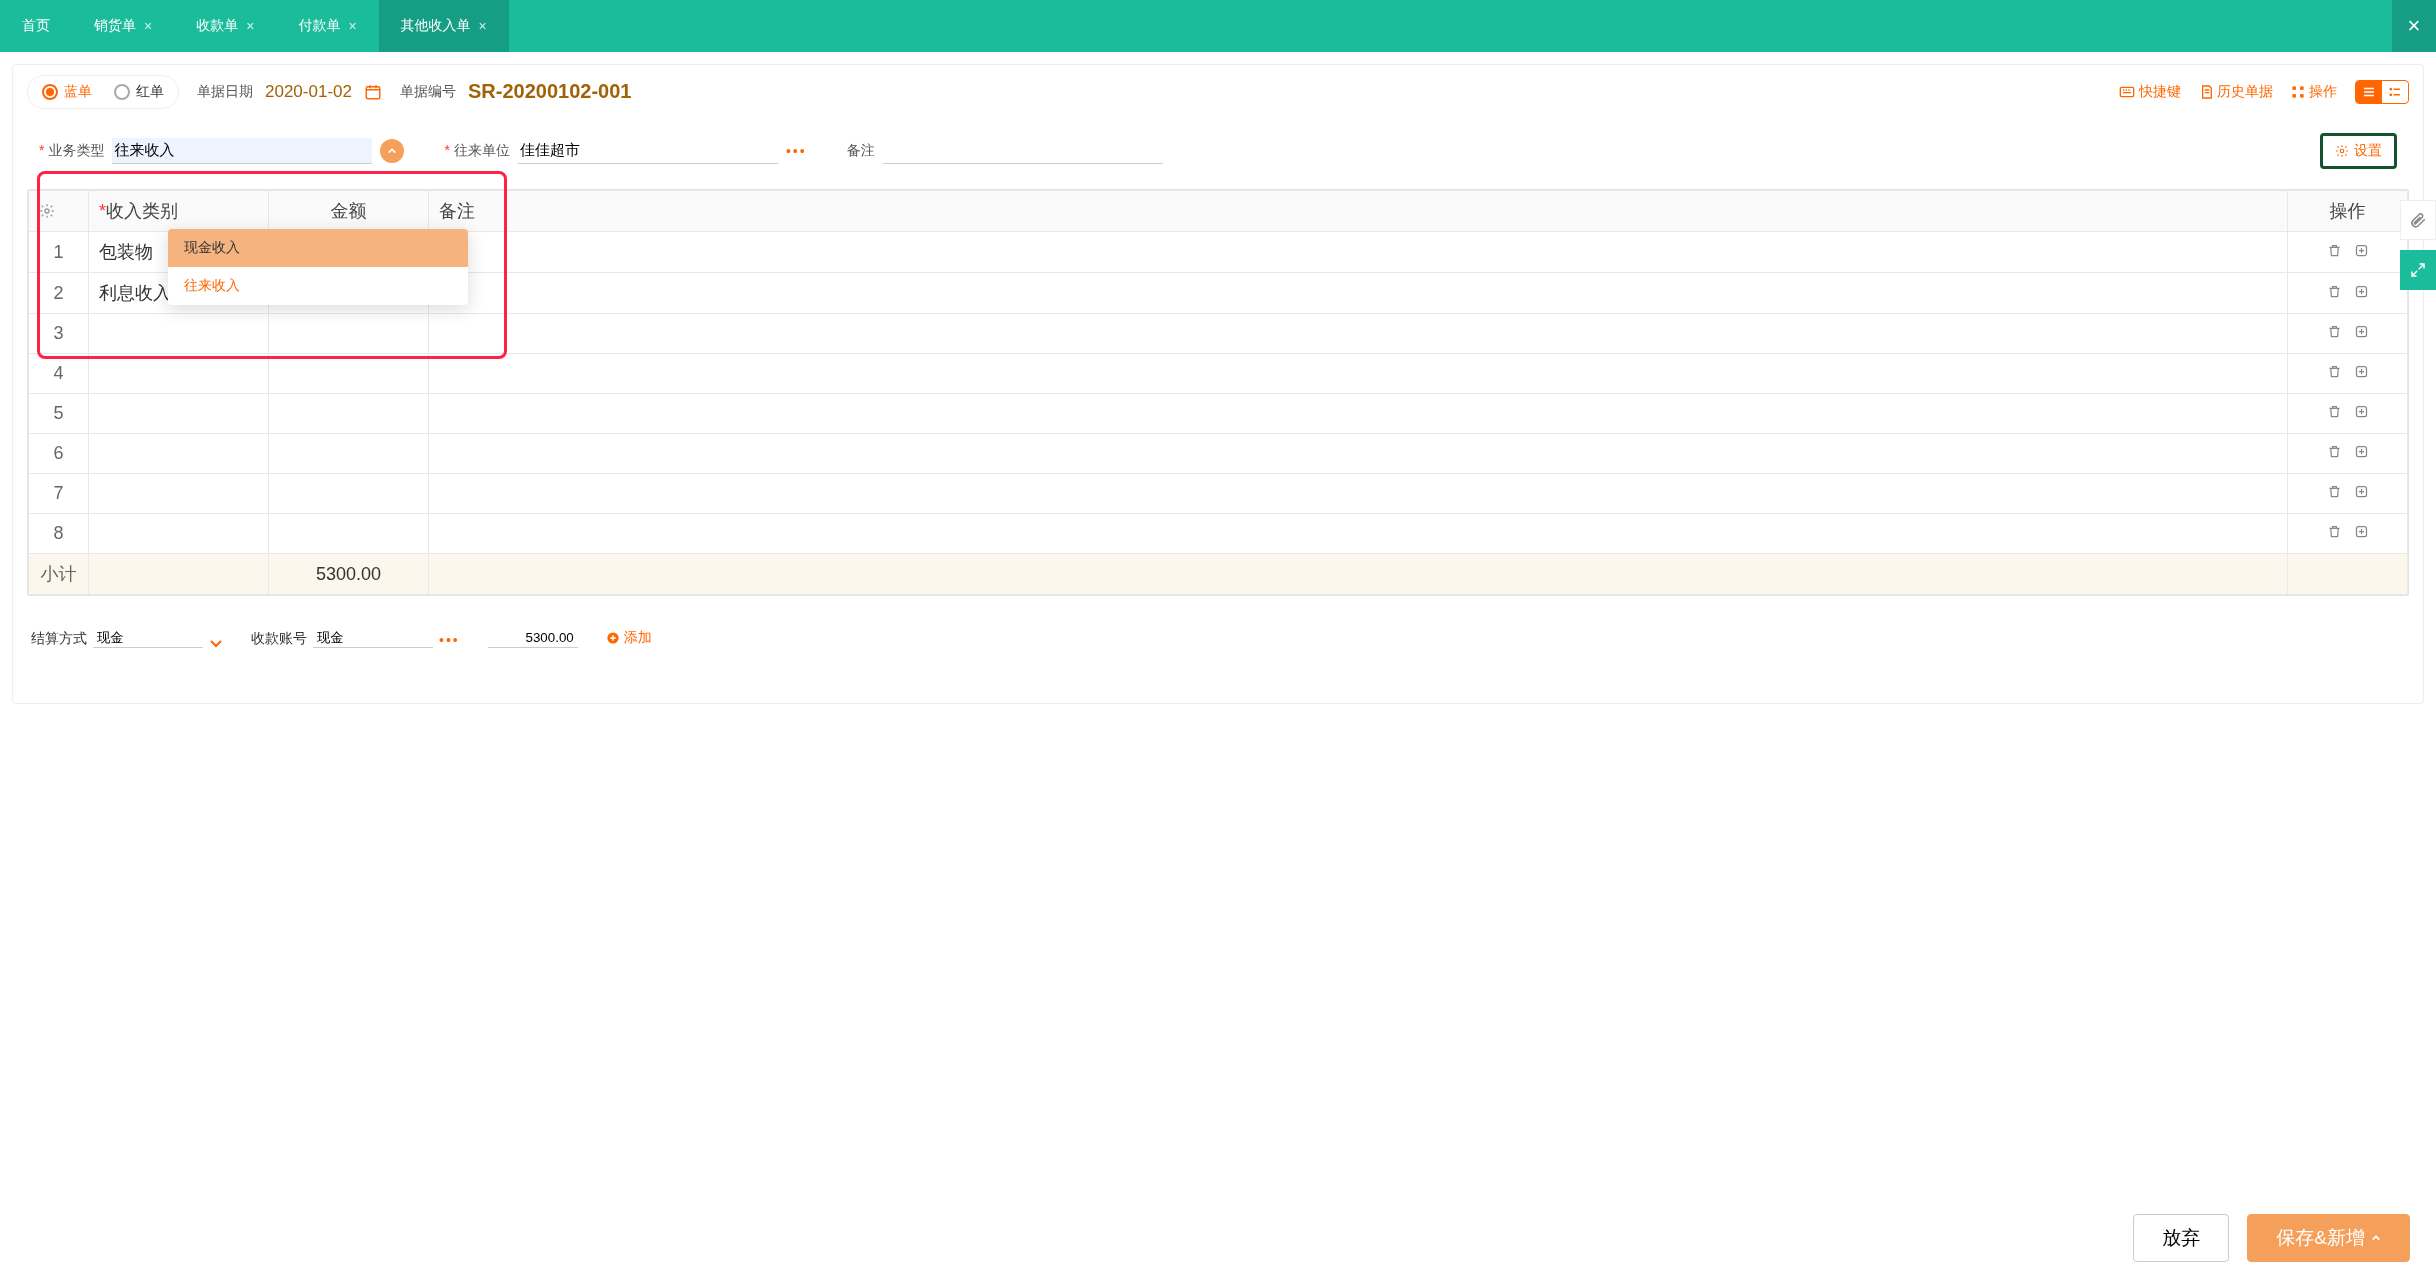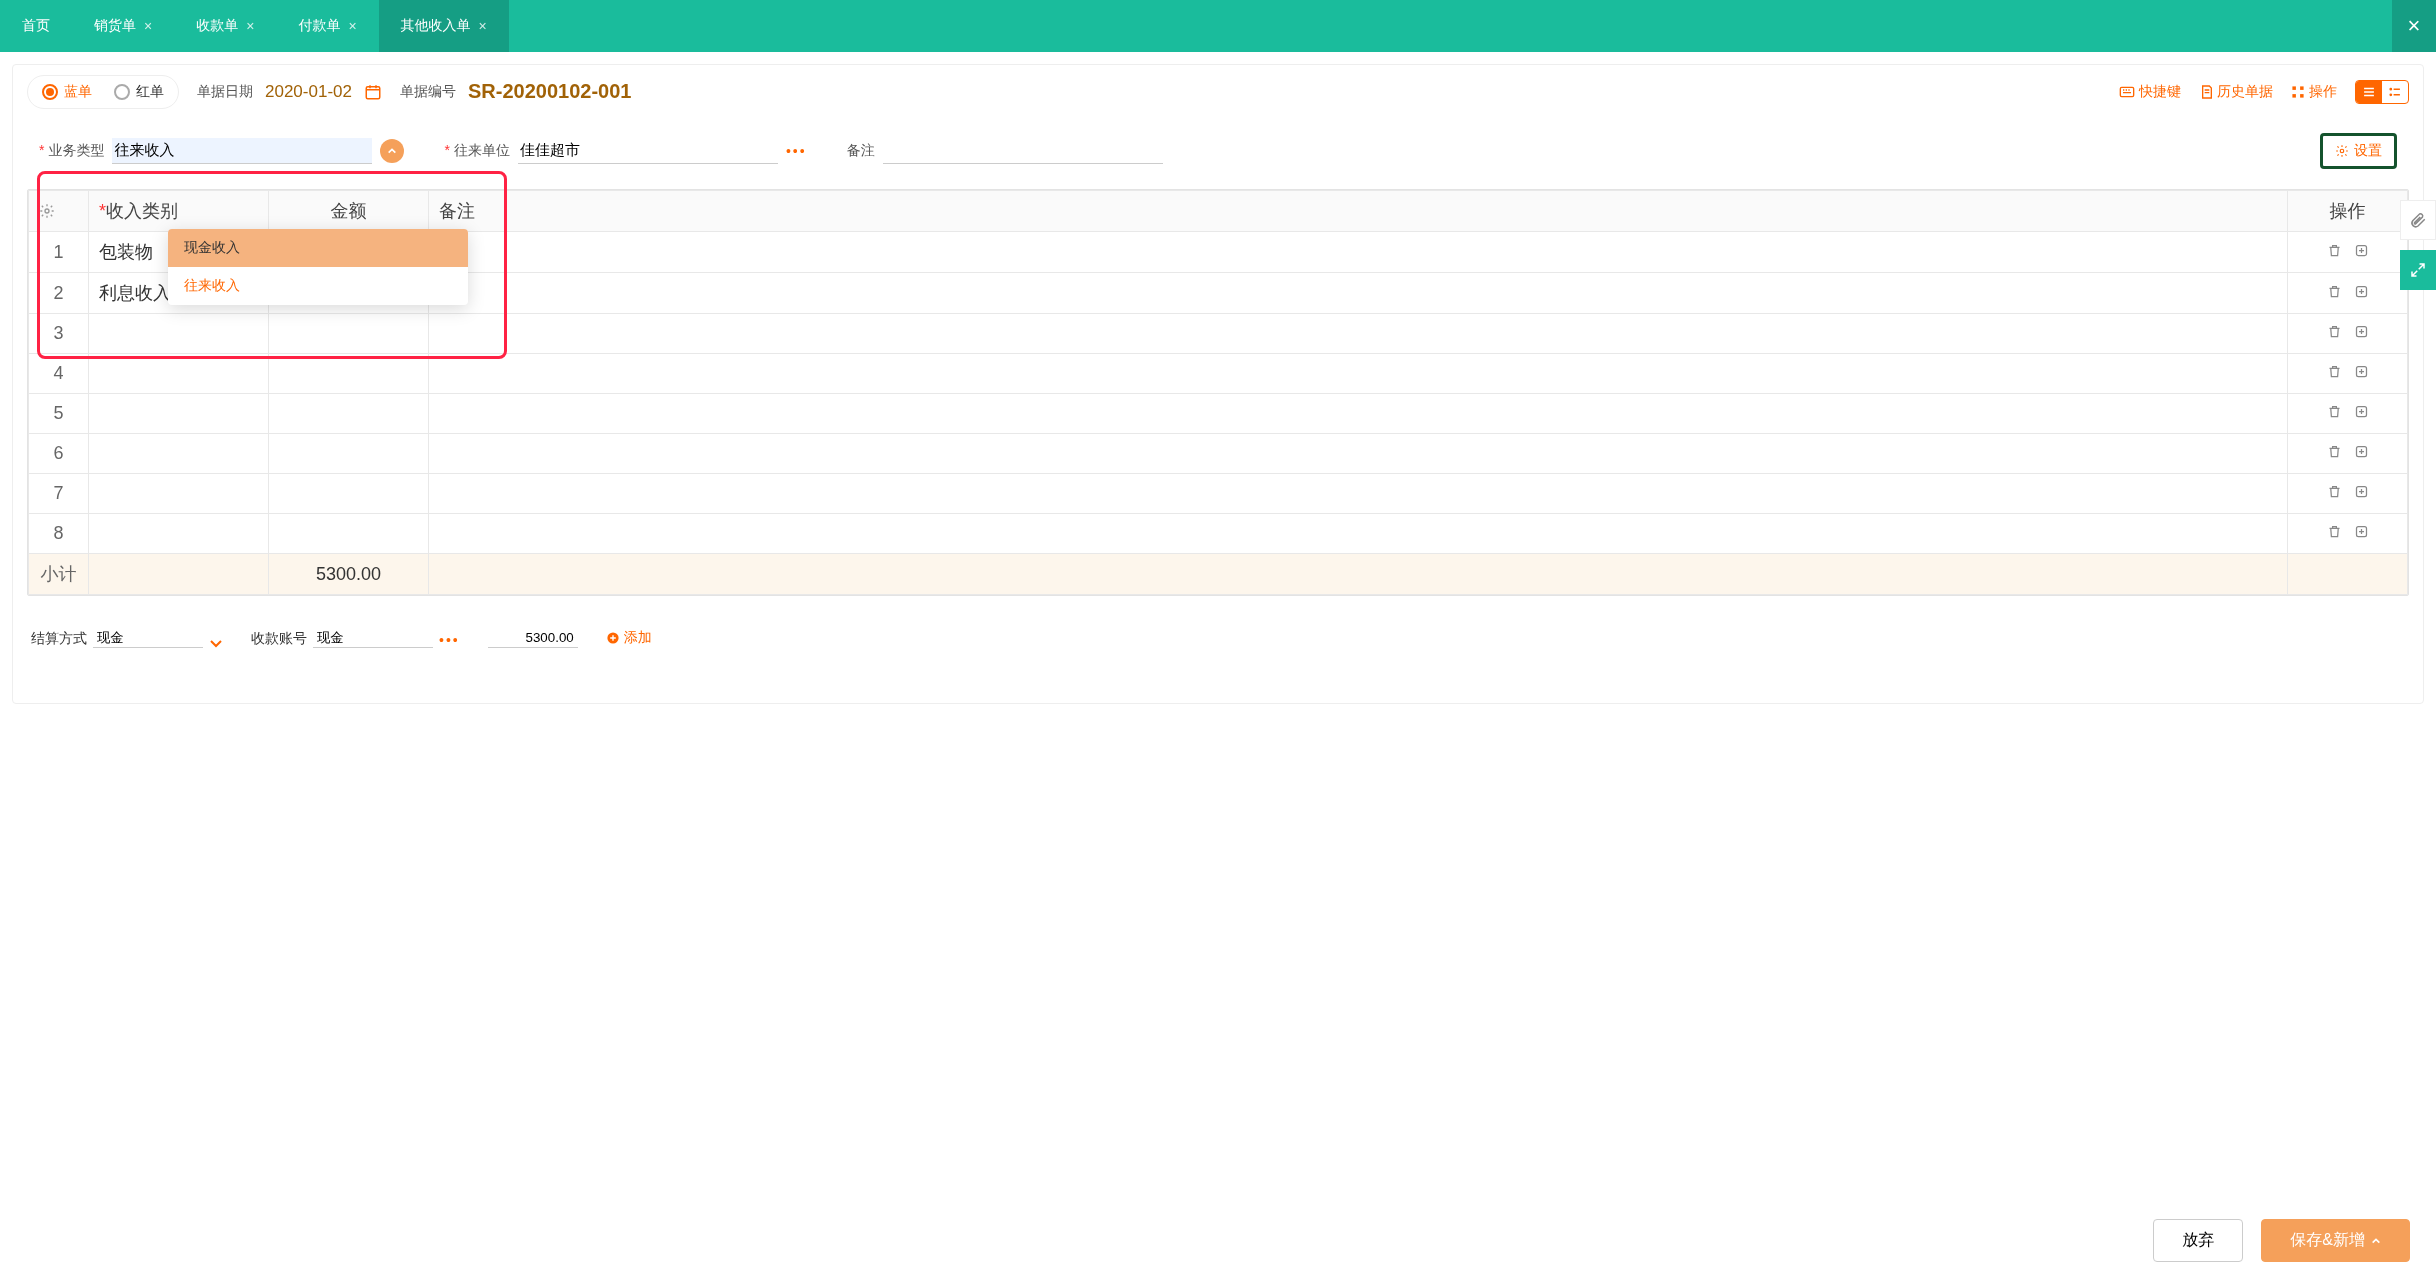--- a/index.html
+++ b/index.html
@@ -62,21 +62,21 @@
 .gear { color: #999; }
 
 
 .payrow { display: flex; align-items: center; gap: 28px; margin-top: 32px; padding: 0 4px; }
 .payrow .pf { display: flex; align-items: flex-end; gap: 6px; }
 .payrow input { border: none; border-bottom: 1px solid #ccc; padding: 2px 4px; width: 130px; }
 .add-link { color: #f60; display: inline-flex; align-items: center; gap: 4px; cursor: pointer; }
 
 
 .footer { position: fixed; bottom: 0; right: 0; padding: 14px 26px; display: flex; gap: 18px; background: #fff; }
-.btn { padding: 10px 28px; border-radius: 4px; cursor: pointer; font-size: 16px; border: 1px solid #ccc; background: #fff; }
+.btn { padding: 10px 28px; border-radius: 4px; cursor: pointer; font-size: 19px; border: 1px solid #ccc; background: #fff; }
 .btn.primary { background: #f5a05a; border-color: #f5a05a; color: #fff; display: flex; align-items: center; gap: 6px; }
 
 
 .rail { position: fixed; right: 0; top: 200px; width: 36px; display: flex; flex-direction: column; gap: 10px; }
 .rail div { width: 36px; height: 40px; display: flex; align-items: center; justify-content: center; background: #fff; border: 1px solid #eee; color: #888; }
 .rail .active { background: #1abc9c; color: #fff; border-color: #1abc9c; }
 
 svg { display: block; }
 </style>
 </head>

